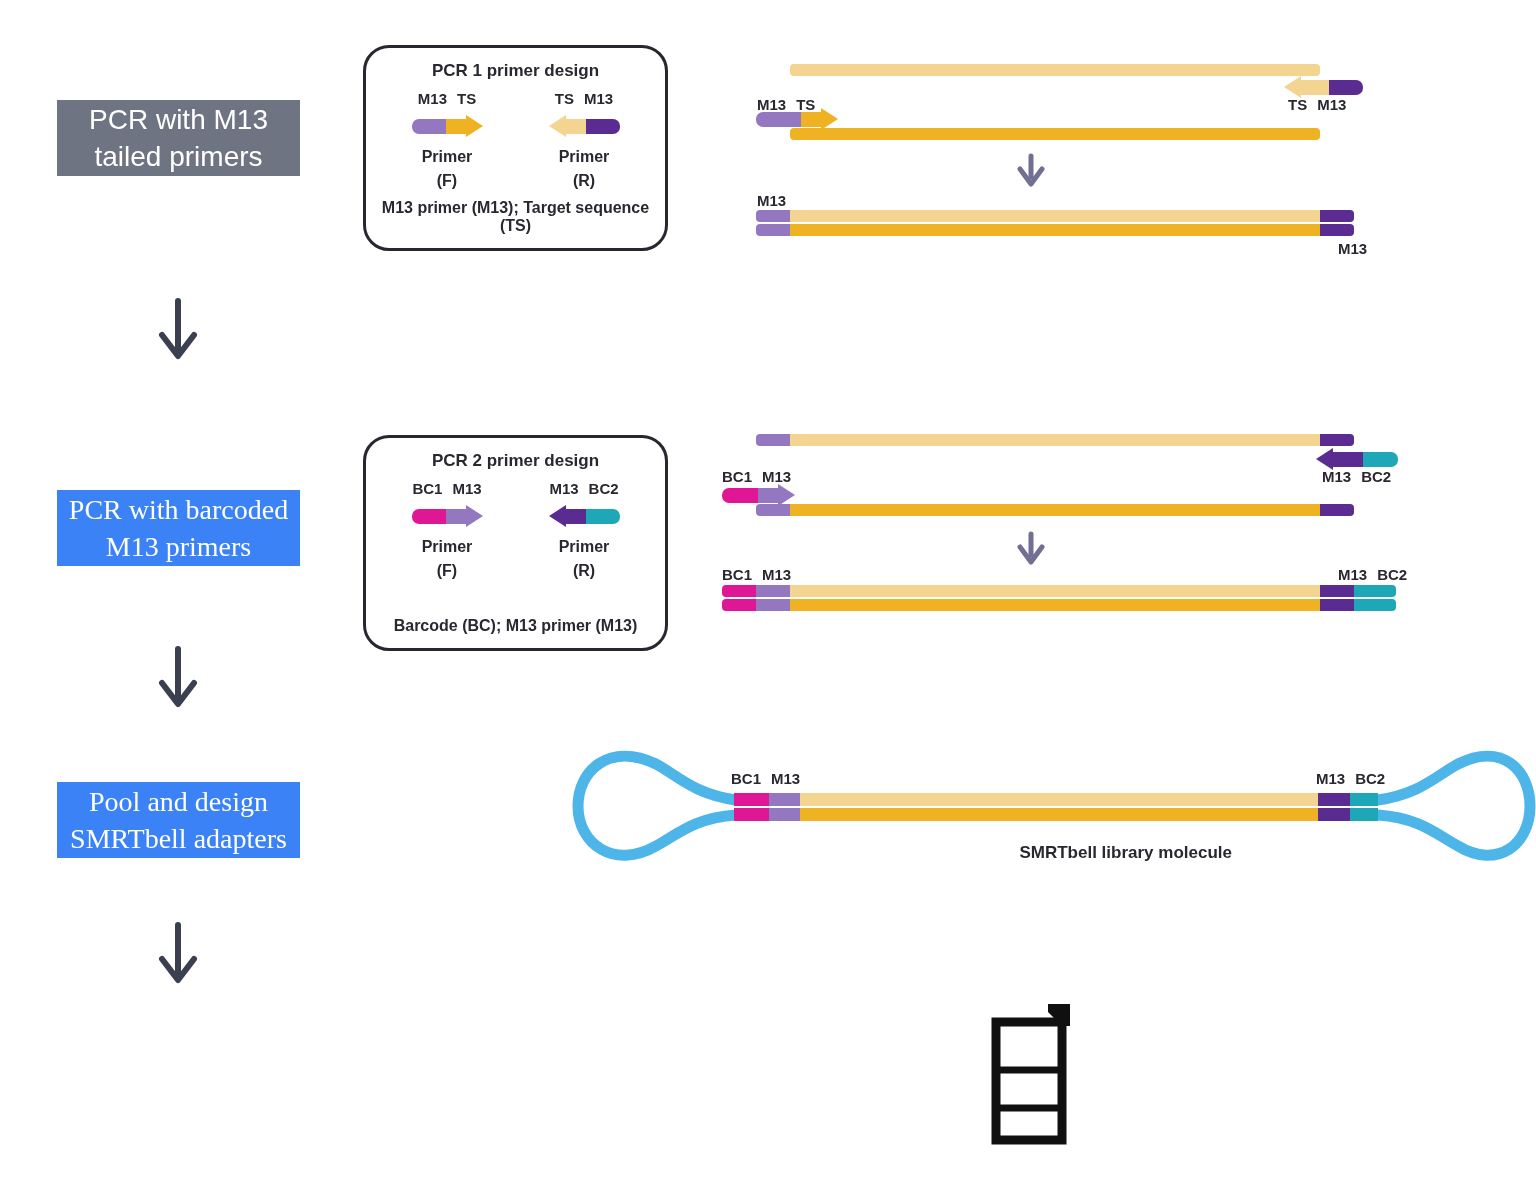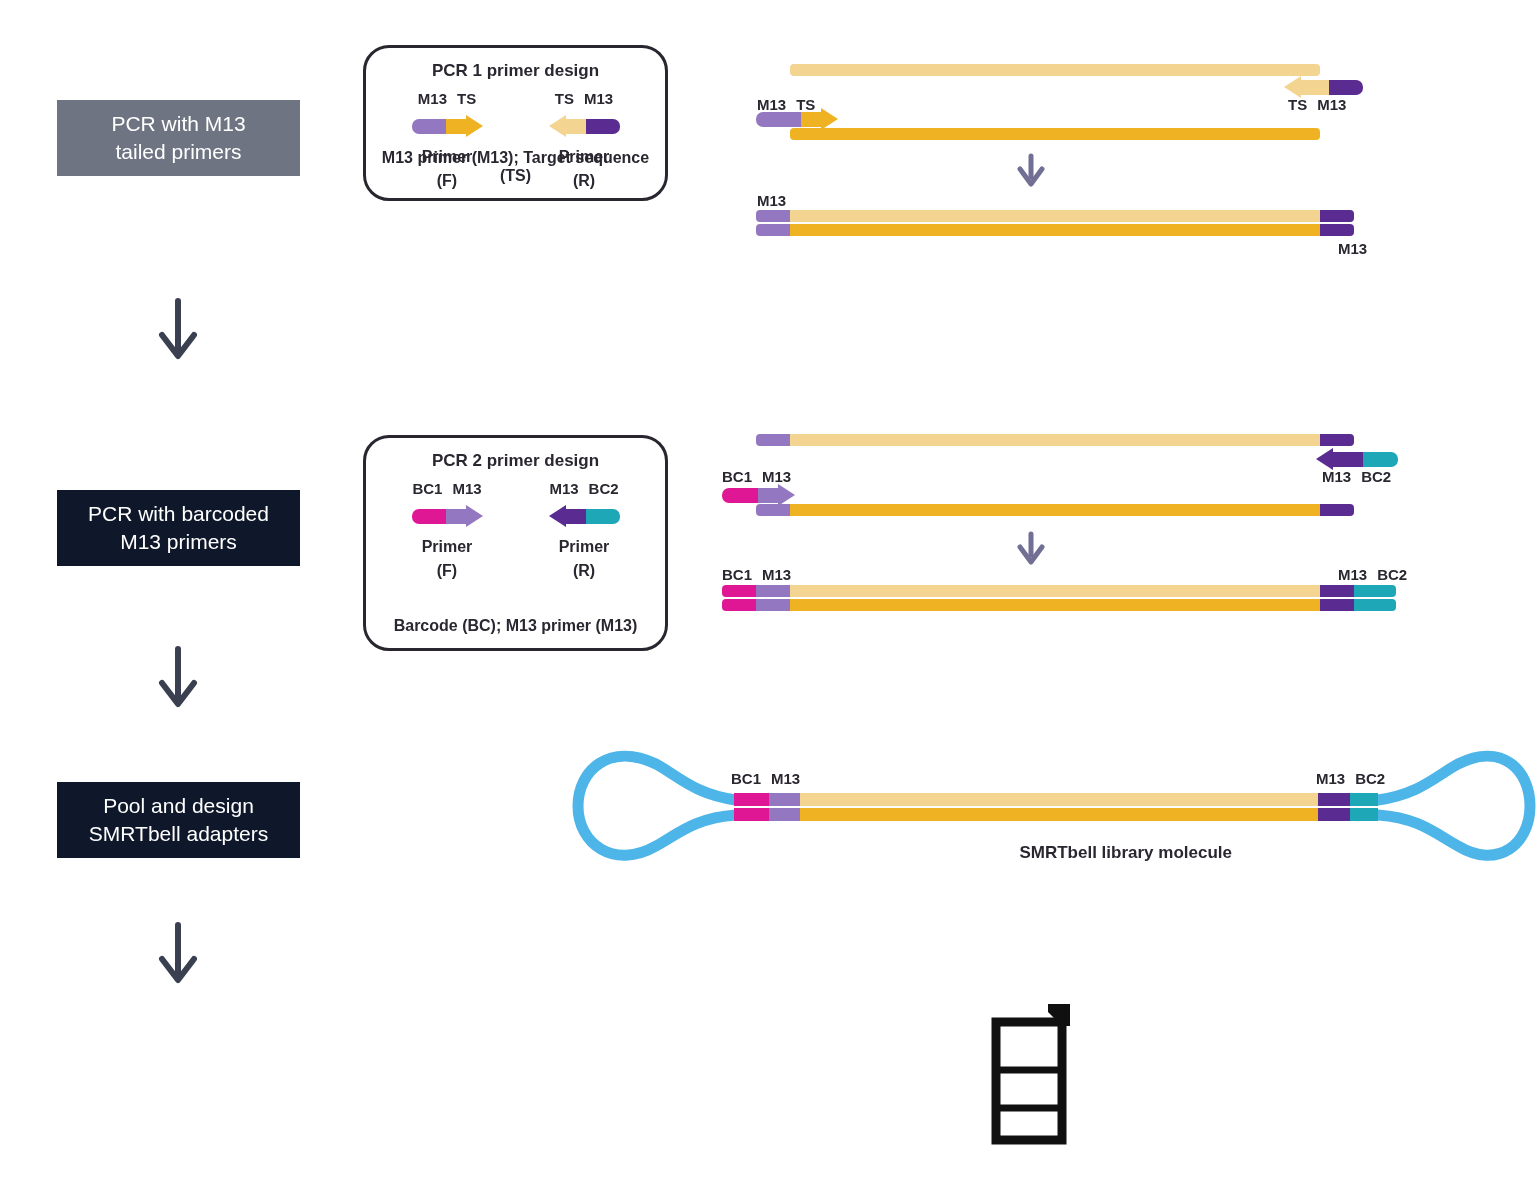--- a/index.html
+++ b/index.html
@@ -3,23 +3,23 @@
 <meta charset="utf-8">
 <style>
   * { margin:0; padding:0; box-sizing:border-box; }
   html,body { background:#ffffff; }
   body { font-family:"Liberation Sans", sans-serif; }
   #canvas{ position:relative; width:1536px; height:1181px; background:#ffffff; overflow:hidden; }
 
   
   .step{ position:absolute; left:57px; width:243px; height:76px;
          display:flex; flex-direction:column; justify-content:center; align-items:center;
-         color:#fff; font-size:21px; line-height:1.33; text-align:center; }
+         color:#fff; font-size:28px; line-height:1.33; text-align:center; }
   .step.gray{ background:#6e7482; }
-  .step.pink{ background:#0f172a; }
+  .step.pink{ background:#3b82f6;font-family:Liberation Serif, serif; }
 
   .flow-arrow{ position:absolute; left:158px; }
 
   
   .design{ position:absolute; left:363px; width:305px; border:3px solid #2a2630;
            border-radius:26px; background:transparent; }
   .design .title{ text-align:center; margin-top:13px; font-weight:bold; font-size:17px; color:#2a2730; }
   .design .row{ display:flex; justify-content:space-between; padding:0 26px; margin-top:9px; }
   .group{ display:flex; flex-direction:column; align-items:center; min-width:110px; }
   .tags{ display:flex; gap:10px; font-weight:bold; font-size:15px; color:#2a2730; white-space:nowrap; }
@@ -81,21 +81,21 @@
   </div>
 
   <div class="flow-arrow" style="top:922px;">
     <svg width="40" height="66" viewBox="0 0 40 66">
       <path d="M20 3 V52" stroke="#3a4050" stroke-width="6" fill="none" stroke-linecap="round"></path>
       <path d="M4 37 L20 58 L36 37" stroke="#3a4050" stroke-width="6" fill="none" stroke-linecap="round" stroke-linejoin="round"></path>
     </svg>
   </div>
 
 
-  <div class="design" style="top:45px;height:156px;">
+  <div class="design" style="top:45px;height:206px;">
     <div class="title">PCR 1 primer design</div>
     <div class="row">
       <div class="group">
         <div class="tags">
           <span>M13</span>
           <span>TS</span>
         </div>
         <div class="graphic">
           <div class="bar rl" style="width:34px;background:#9477c1;"></div>
           <div class="bar" style="width:20px;background:#eeb222;"></div>

